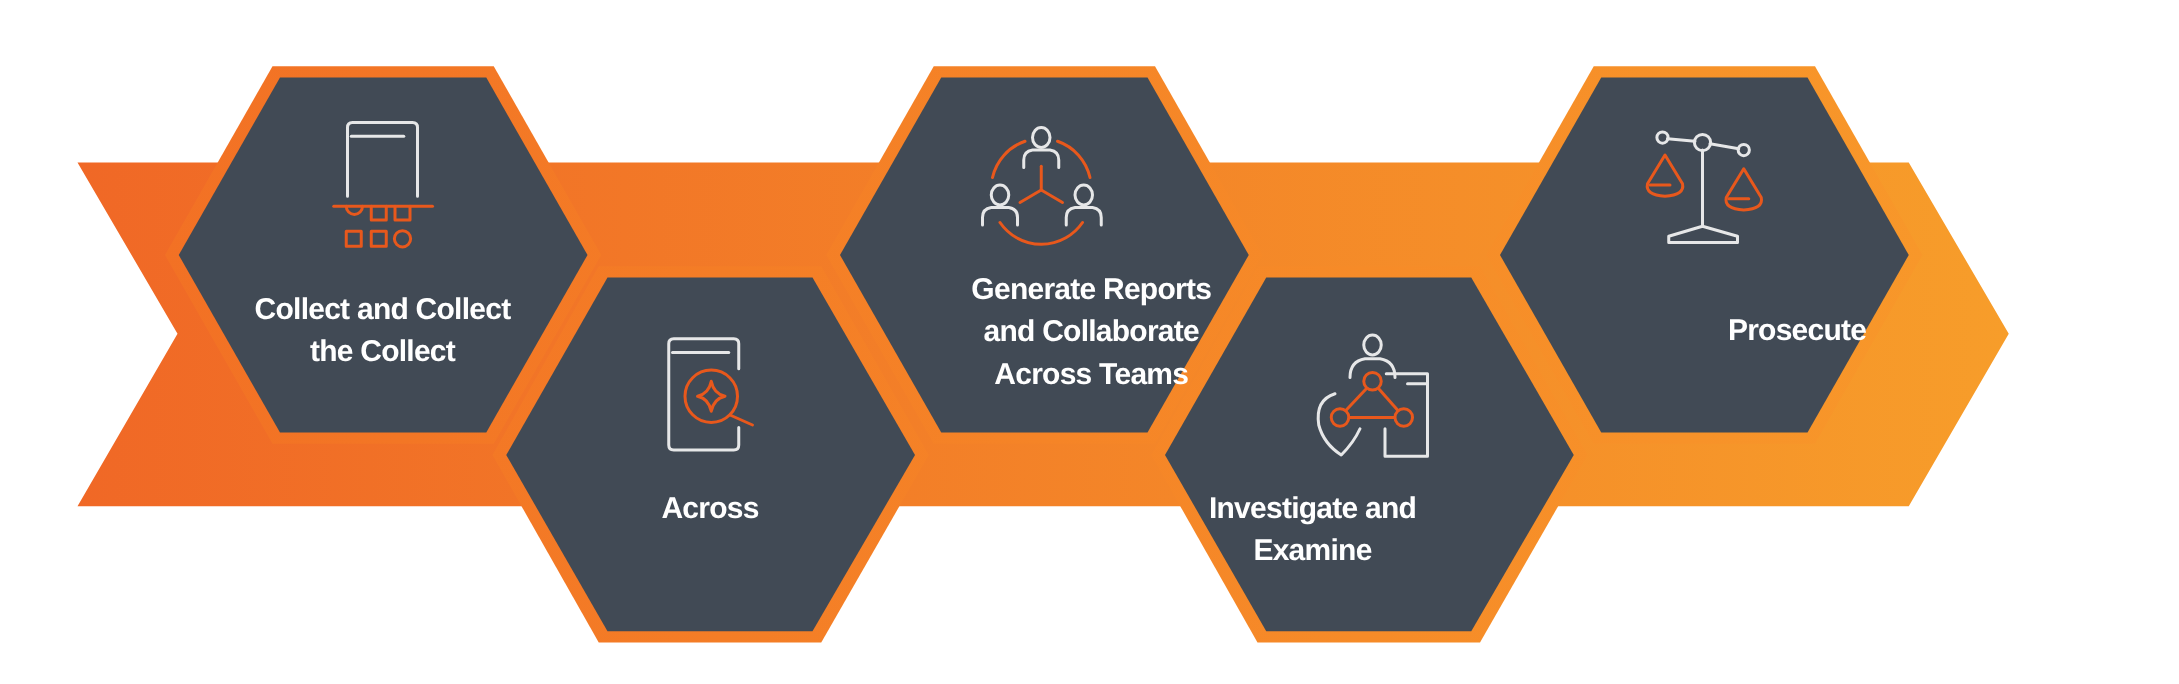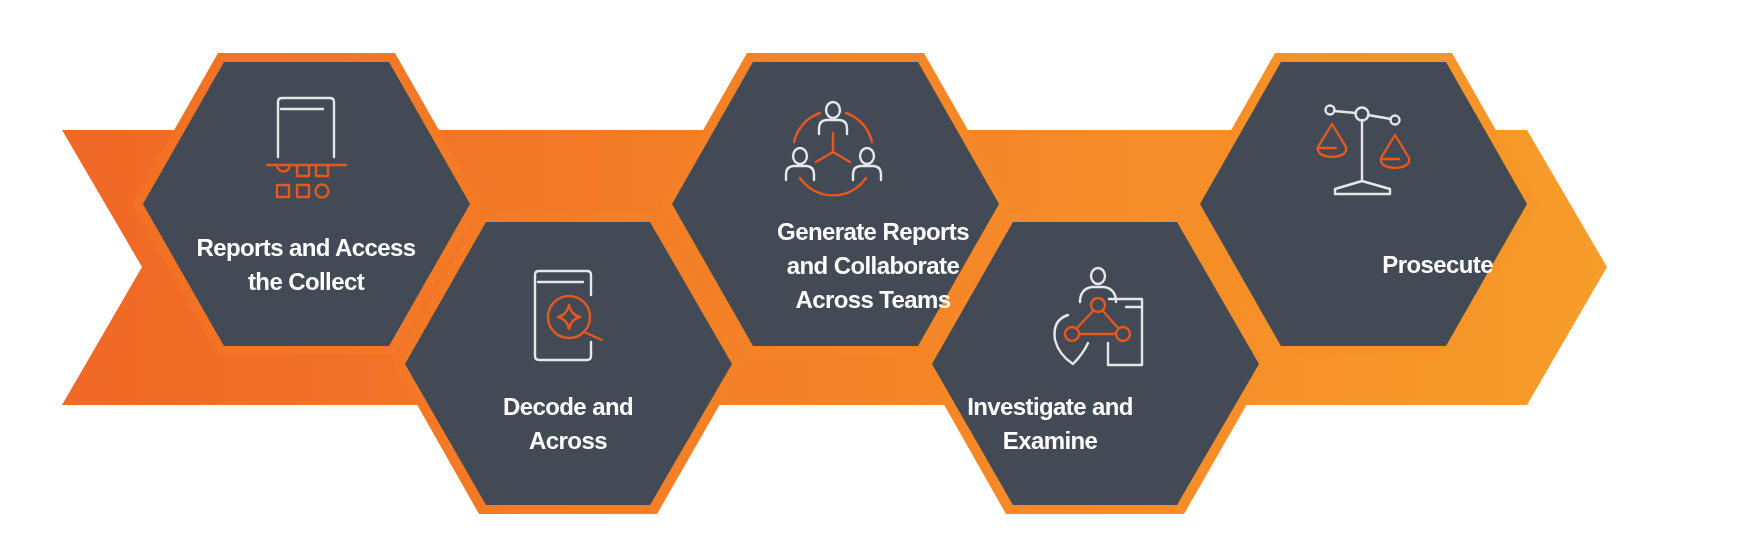--- a/index.html
+++ b/index.html
@@ -124,25 +124,24 @@
       <line x1="1362" y1="120" x2="1362" y2="181" stroke="#E6E7E8"></line>
       <path d="M1362,181 L1335,189 L1335,194 L1390,194 L1390,189 Z" stroke="#E6E7E8"></path>
       <path d="M1332,124 L1318,147 Q1316,156 1332,157 Q1348,156 1346,147 Z" stroke="#E8581C"></path>
       <line x1="1320" y1="148" x2="1336" y2="148" stroke="#E8581C"></line>
       <path d="M1395,135 L1381,158 Q1379,167 1395,168 Q1411,167 1409,158 Z" stroke="#E8581C"></path>
       <line x1="1383" y1="159" x2="1399" y2="159" stroke="#E8581C"></line>
     </g>
   </svg>
 
   <div class="label" style="left:306px; top:231px;">
-    <span>Reports and Access</span>
+    <span>Collect and Collect</span>
     <span>the Collect</span>
   </div>
   <div class="label" style="left:568px; top:390px;">
-    <span>Decode and</span>
     <span>Across</span>
   </div>
   <div class="label" style="left:873px; top:215px;">
     <span>Generate Reports</span>
     <span>and Collaborate</span>
     <span>Across Teams</span>
   </div>
   <div class="label" style="left:1050px; top:390px;">
     <span>Investigate and</span>
     <span>Examine</span>

